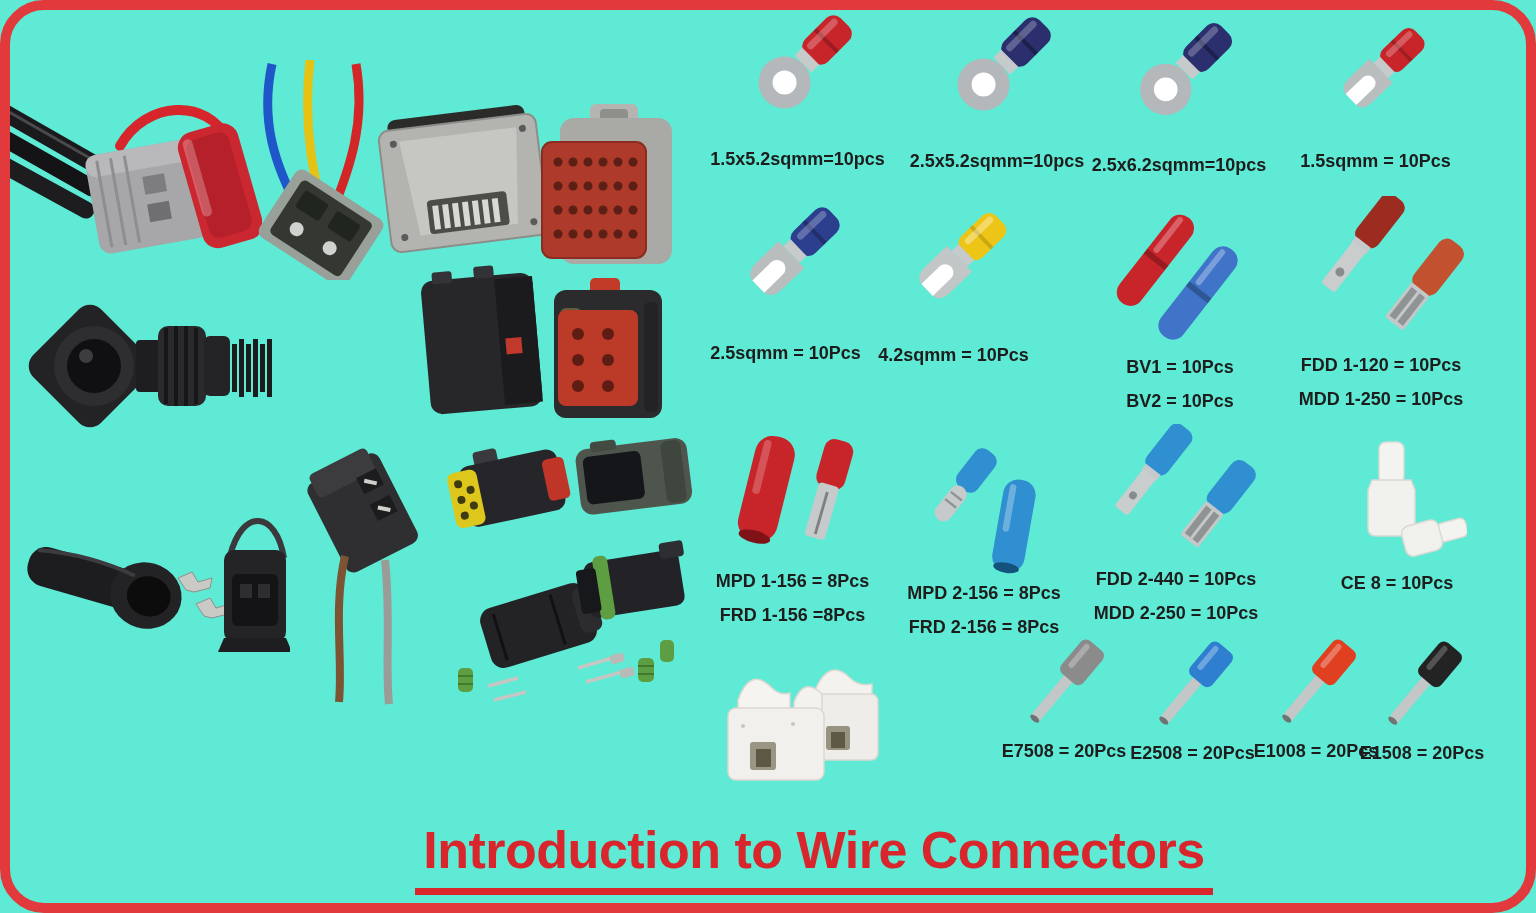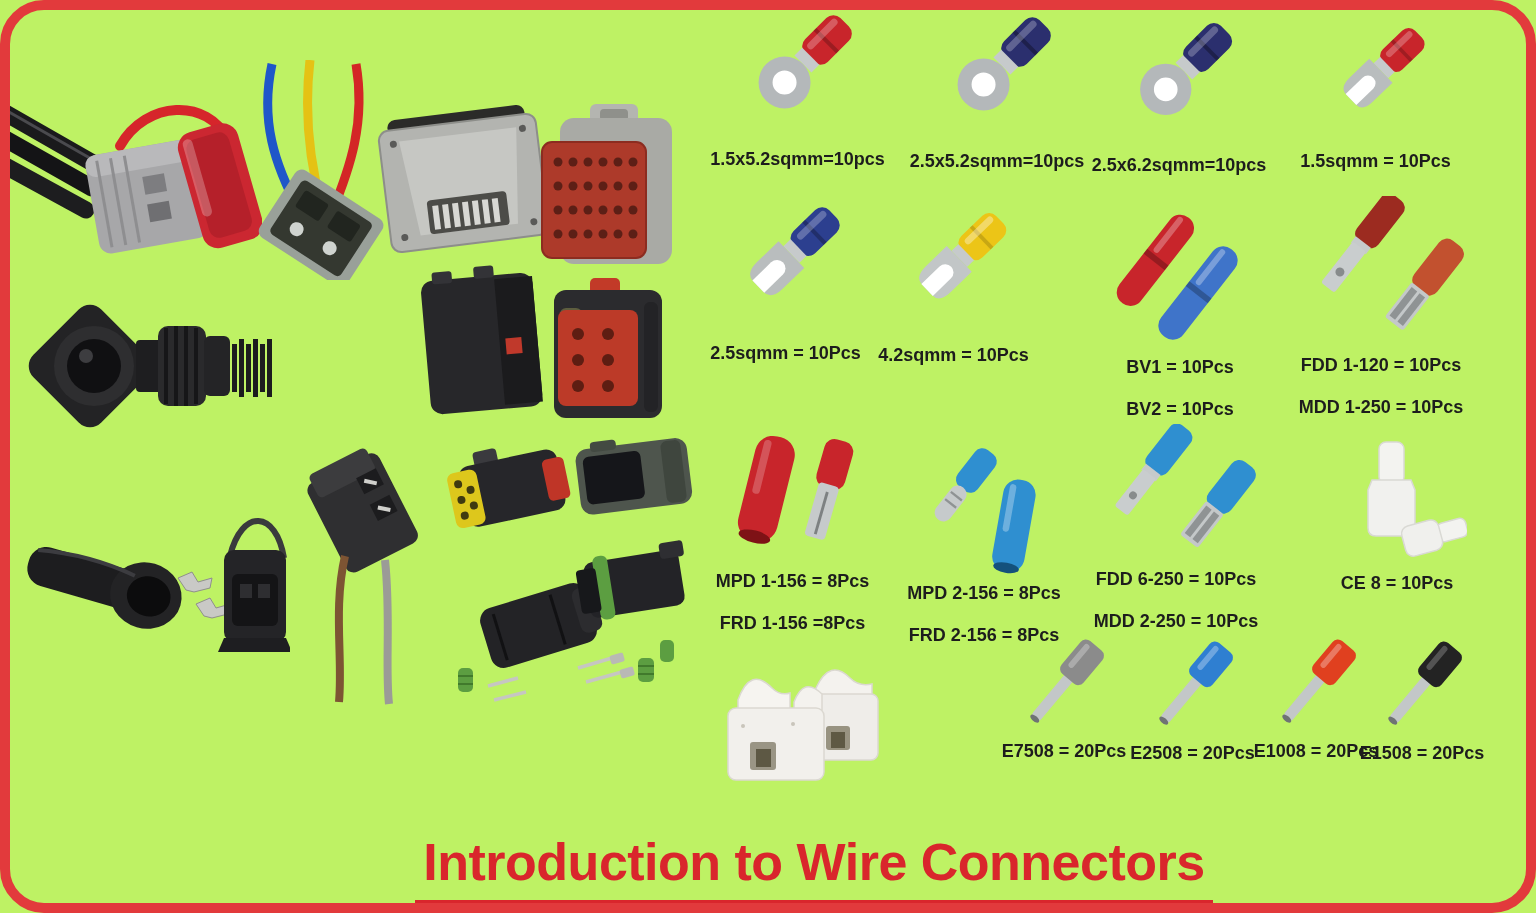--- a/index.html
+++ b/index.html
@@ -1,27 +1,27 @@
 <!DOCTYPE html>
 <html style="--frame: #e23a3c; --titlec: #d9262c; --labelc: #1d1d1d;"><head>
 <meta charset="utf-8">
 <style>
   html,body{margin:0;padding:0;background:#ffffff;}
-  .canvas{position:relative;width:1536px;height:913px;background:#bef264;overflow:hidden;
+  .canvas{position:relative;width:1536px;height:913px;background:#5eead4;overflow:hidden;
           font-family:"Liberation Sans",sans-serif;}
   .frame{position:absolute;inset:0;border:10px solid var(--frame,#e23a3c);border-radius:44px;
          box-sizing:border-box;pointer-events:none;z-index:6;}
   .photo{position:absolute;}
   .cell{position:absolute;display:flex;flex-direction:column;align-items:center;}
   .cell svg{display:block;}
   .lbl{font-weight:bold;font-size:18px;color:var(--labelc,#1d1d1d);white-space:nowrap;
        line-height:26px;margin-top:6px;}
-  .lbl + .lbl{margin-top:16px;}
+  .lbl + .lbl{margin-top:8px;}
   .title-wrap{position:absolute;left:0;right:0;top:816px;text-align:center;z-index:4;}
-  h1.title{display:inline-block;margin:16px;transform:translateX(46px);font-size:52px;font-weight:bold;
+  h1.title{display:inline-block;margin:4px;transform:translateX(46px);font-size:52px;font-weight:bold;
        color:var(--titlec,#d9262c);letter-spacing:-0.5px;
        border-bottom:7px solid var(--titlec,#d9262c);padding:0 8px 8px;}
 </style>
 </head>
 <body>
 
 <div class="canvas">
   <div class="frame"></div>
 
   <svg class="photo" style="left:0;top:48px" width="262" height="225" viewBox="0 0 262 225">
@@ -414,21 +414,21 @@
         <rect x="54" y="52" width="17" height="48" rx="3" fill="#c9cdce"></rect>
         <circle cx="62.5" cy="80" r="4" fill="#878b8c"></circle>
       </g>
       <g transform="rotate(38 122 92)">
         <rect x="108" y="28" width="29" height="58" rx="10" fill="#2f8fd0"></rect>
         <rect x="111" y="84" width="23" height="44" rx="3" fill="#c4c8c9"></rect>
         <rect x="114" y="88" width="7" height="36" fill="#8f9394"></rect>
         <rect x="124" y="88" width="7" height="36" fill="#8f9394"></rect>
       </g>
     </svg>
-    <div class="lbl">FDD 6-250 = 10Pcs</div>
+    <div class="lbl">FDD 2-440 = 10Pcs</div>
     <div class="lbl">MDD 2-250 = 10Pcs</div>
   </div>
 
   <div class="cell" style="left:1312px;top:434px;width:170px">
     <svg width="140" height="130" viewBox="0 0 140 130">
       <rect x="52" y="8" width="25" height="42" rx="7" fill="#f3f3f0" stroke="#d9d9d4" stroke-width="1.5"></rect>
       <path d="M45,46 h39 l4,10 v38 q0,8 -8,8 h-31 q-8,0 -8,-8 v-38 z" fill="#f1f1ee" stroke="#d9d9d4" stroke-width="1.5"></path>
       <g transform="rotate(75 108 98)">
         <rect x="101" y="66" width="19" height="30" rx="6" fill="#f3f3f0" stroke="#d9d9d4" stroke-width="1.5"></rect>
         <rect x="95" y="93" width="31" height="38" rx="8" fill="#f0f0ed" stroke="#d9d9d4" stroke-width="1.5"></rect>

